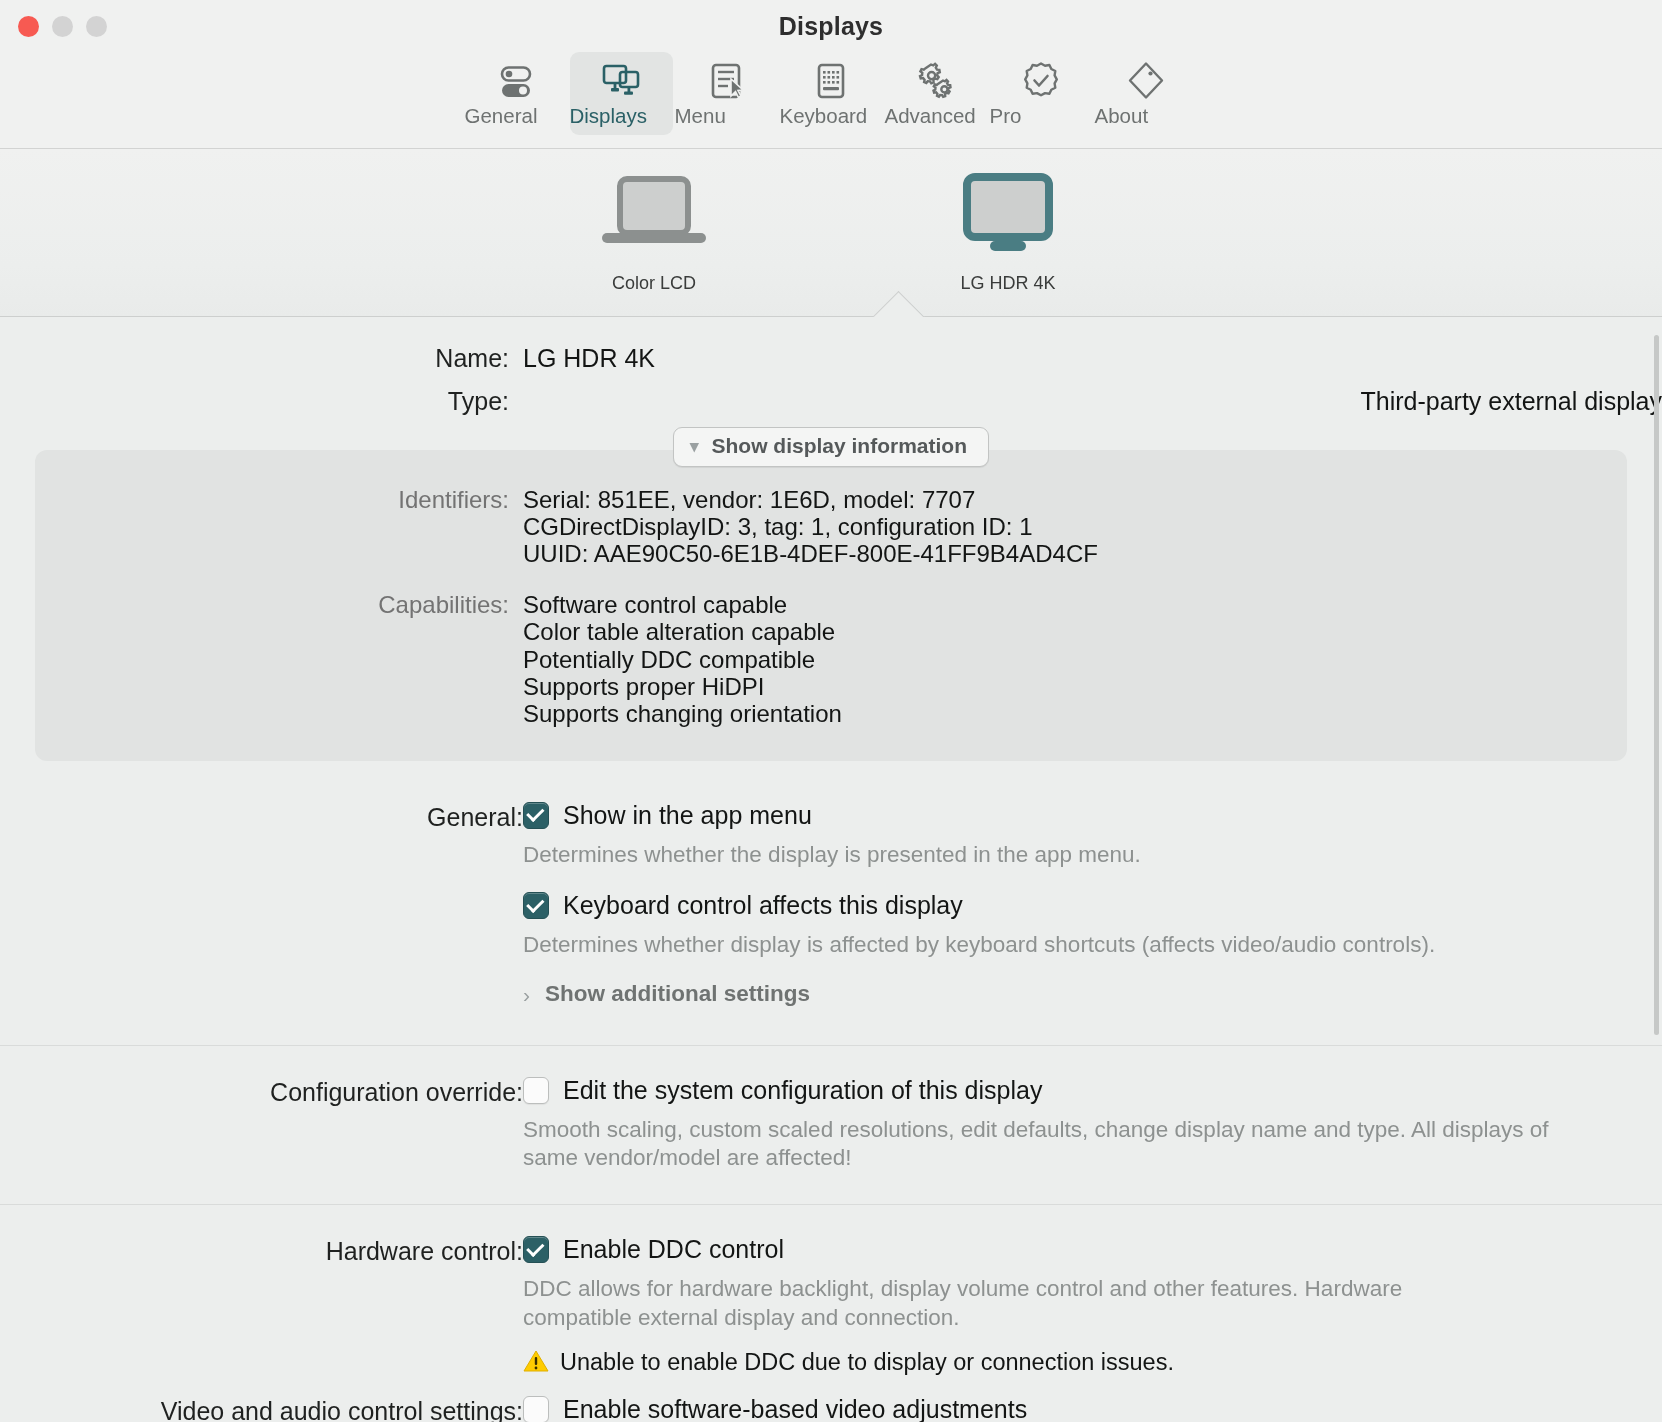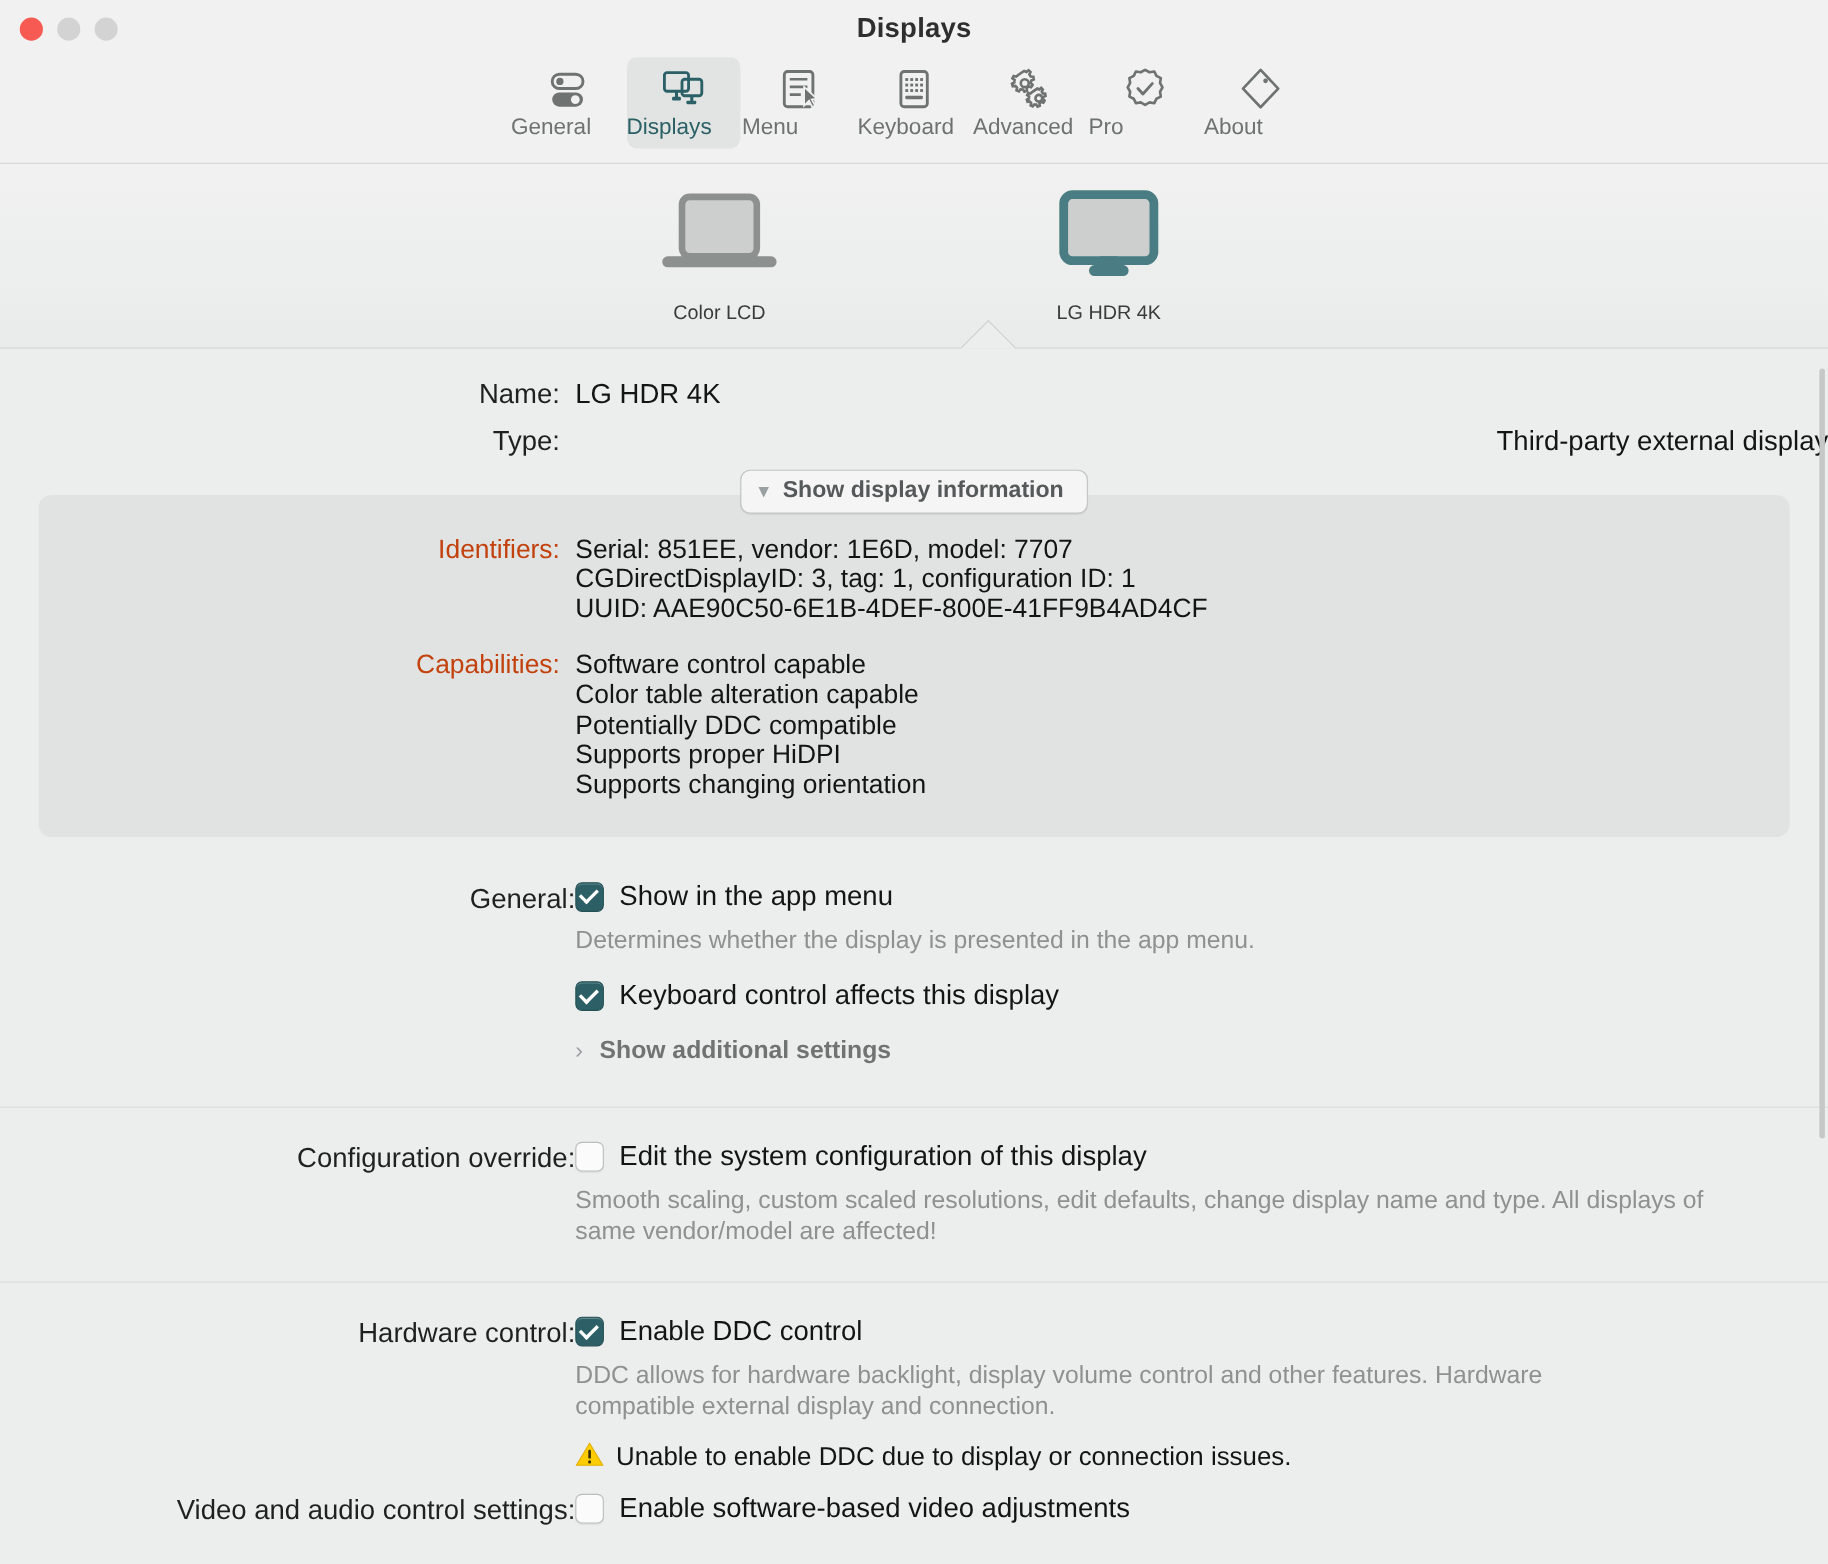--- a/index.html
+++ b/index.html
@@ -205,21 +205,21 @@
     border-radius: 12px;
     padding: 36px 0 34px 0;
   }
   .info-row { display: flex; align-items: flex-start; }
   .info-lbl {
     width: 523px;
     flex: 0 0 523px;
     text-align: right;
     padding-right: 14px;
     font-size: 24px;
-    color: #c2410c;
+    color: #737373;
     box-sizing: border-box;
   }
   .info-lines {
     font-size: 24px;
     color: #131514;
     line-height: 1.13;
   }
   .info-row + .info-row { margin-top: 24px; }
   .info-panel-offset { margin-left: -35px; }
 
@@ -524,20 +524,21 @@
           <div class="ck-line">
             <span class="cbox on"></span>
             <span class="ck-text">Show in the app menu</span>
           </div>
           <div class="desc">Determines whether the display is presented in the app menu.</div>
 
           <div class="ck-line" style="margin-top:22px;">
             <span class="cbox on"></span>
             <span class="ck-text">Keyboard control affects this display</span>
           </div>
+          <div class="desc wide">Determines whether display is affected by keyboard shortcuts (affects video/audio controls).</div>
 
           <div class="disclosure">
             <span class="chev-r">›</span>
             <span class="dtext">Show additional settings</span>
           </div>
         </div>
       </div>
     </div>
 
     <div class="divider" style="margin-top:38px;"></div>

